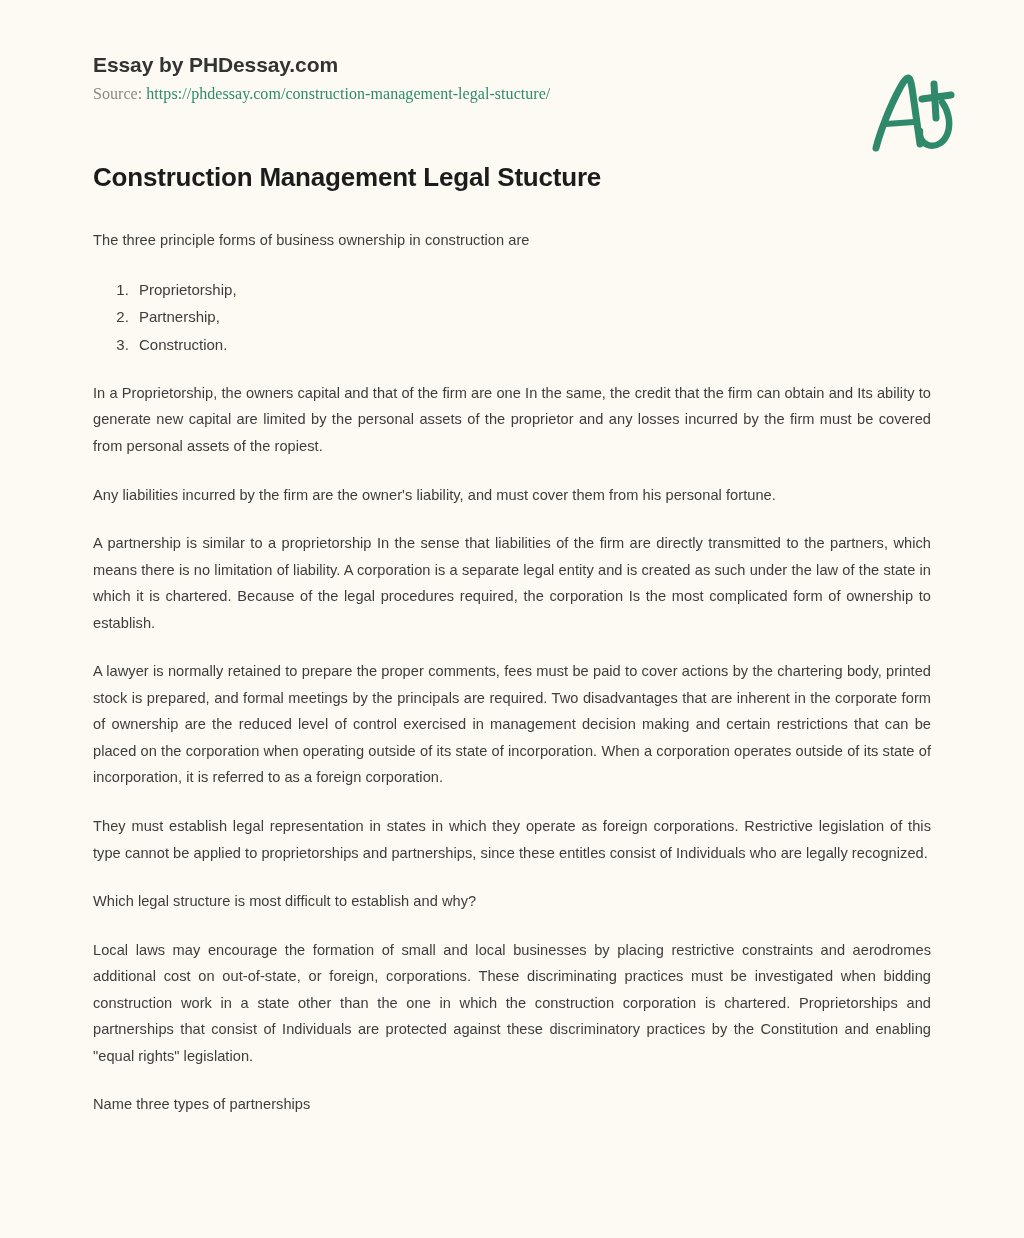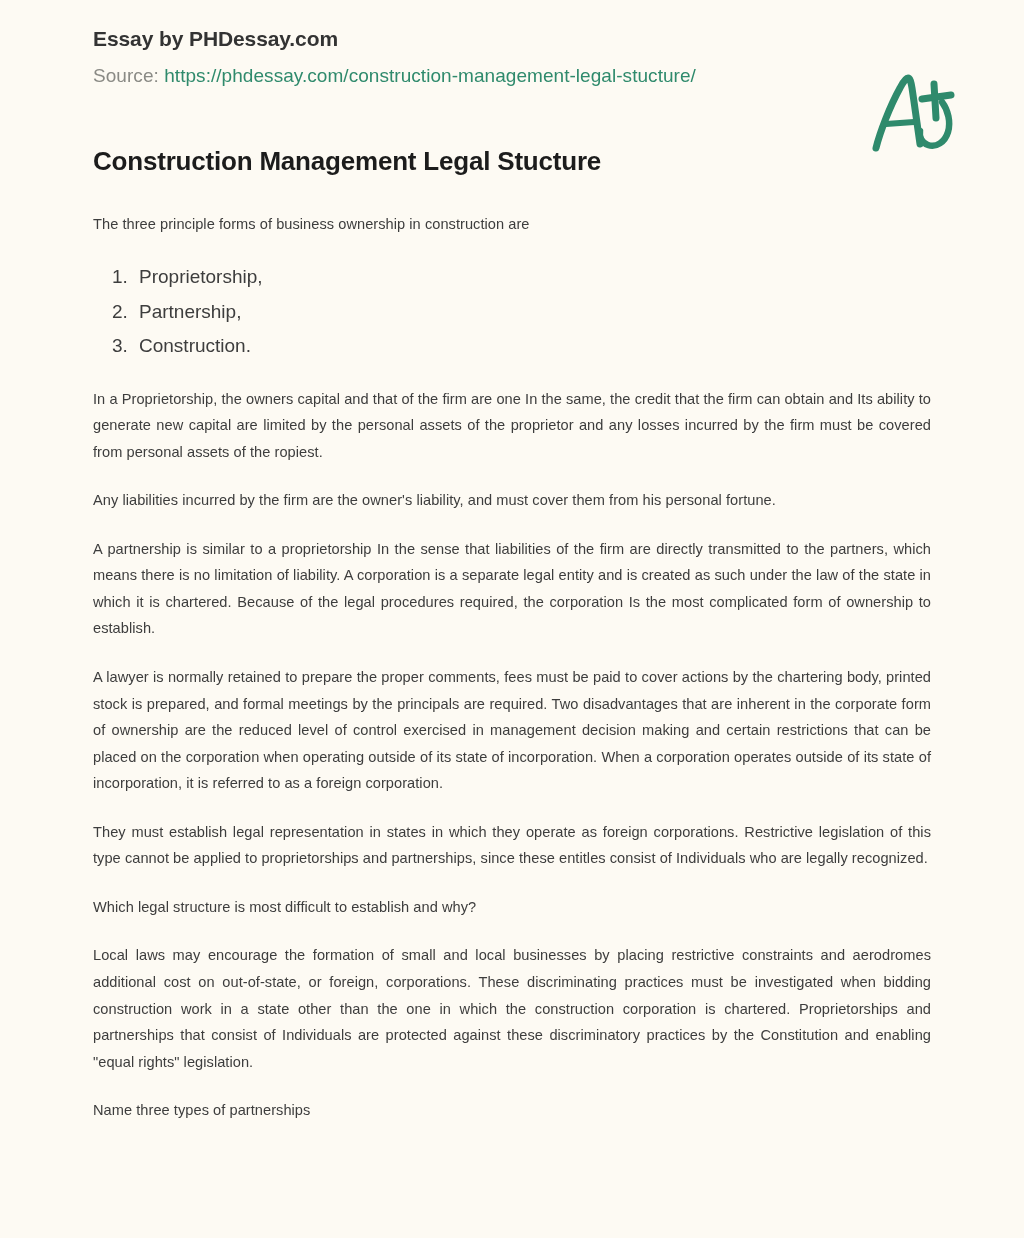--- a/index.html
+++ b/index.html
@@ -19,36 +19,37 @@
     width: 1024px;
     min-height: 1238px;
     box-sizing: border-box;
     padding: 0;
     overflow: hidden;
   }
 
   
   .site-header {
     position: relative;
-    padding: 26px 93px 0 93px;
+    padding: 52px 93px 0 93px;
   }
   .brand-title {
     font-size: 21px;
     font-weight: bold;
     color: #333333;
     letter-spacing: -0.1px;
     line-height: 1.2;
     margin: 0;
   }
   .source-line {
-    margin-top: 13px;
-    font-size: 19px;
+    margin-top: 7px;
+    font-size: 16px;
     line-height: 1.3;
     color: #8a8a85;
     letter-spacing: 0.05px;
+    font-family: Liberation Serif, serif;
   }
   .source-label {
     color: #8a8a85;
   }
   .source-url {
     color: #2f8a6c;
     text-decoration: none;
   }
 
   
@@ -87,21 +88,21 @@
     letter-spacing: 0.05px;
     max-width: 838px;
   }
   .body-text:last-child {
     margin-bottom: 0;
   }
   ol.numbered-list {
     margin: 0 0 22px 0;
     padding-left: 40px;
     color: #3d3d3d;
-    font-size: 19px;
+    font-size: 15px;
     line-height: 1.82;
   }
   ol.numbered-list li {
     padding-left: 6px;
     margin: 0;
   }
 </style>
 </head>
 <body>
 

